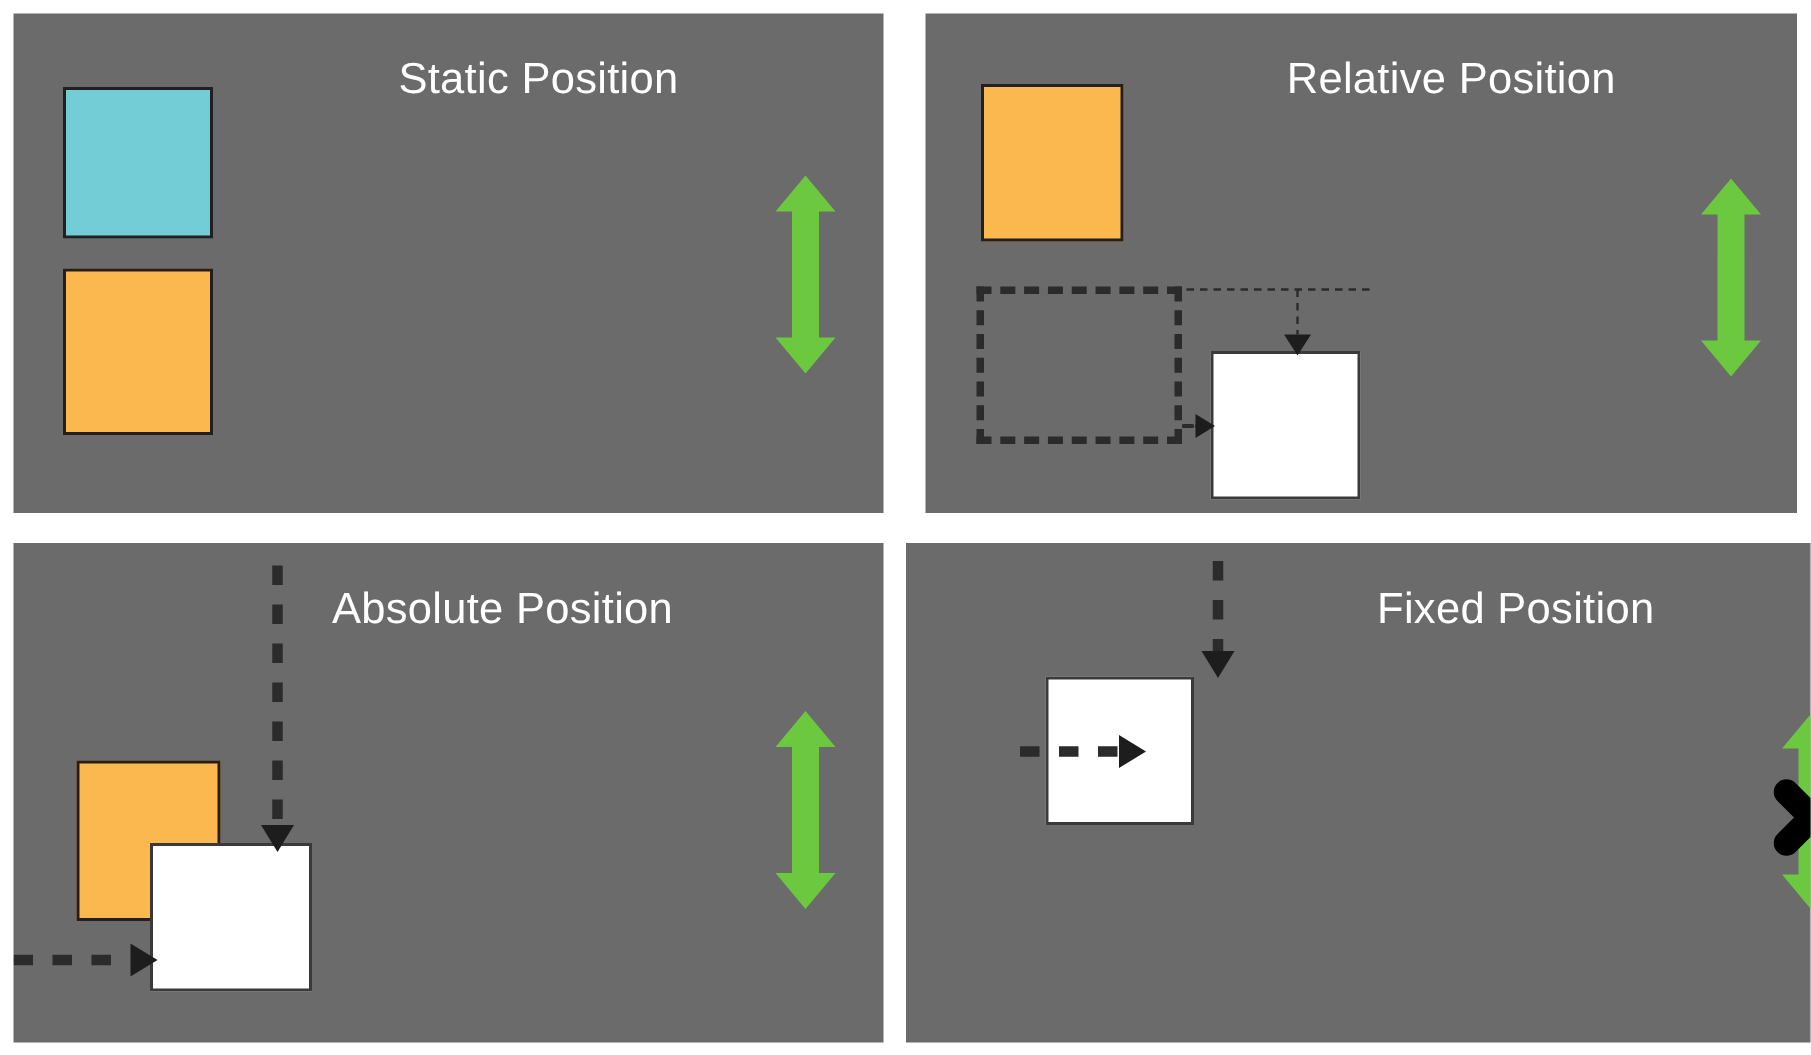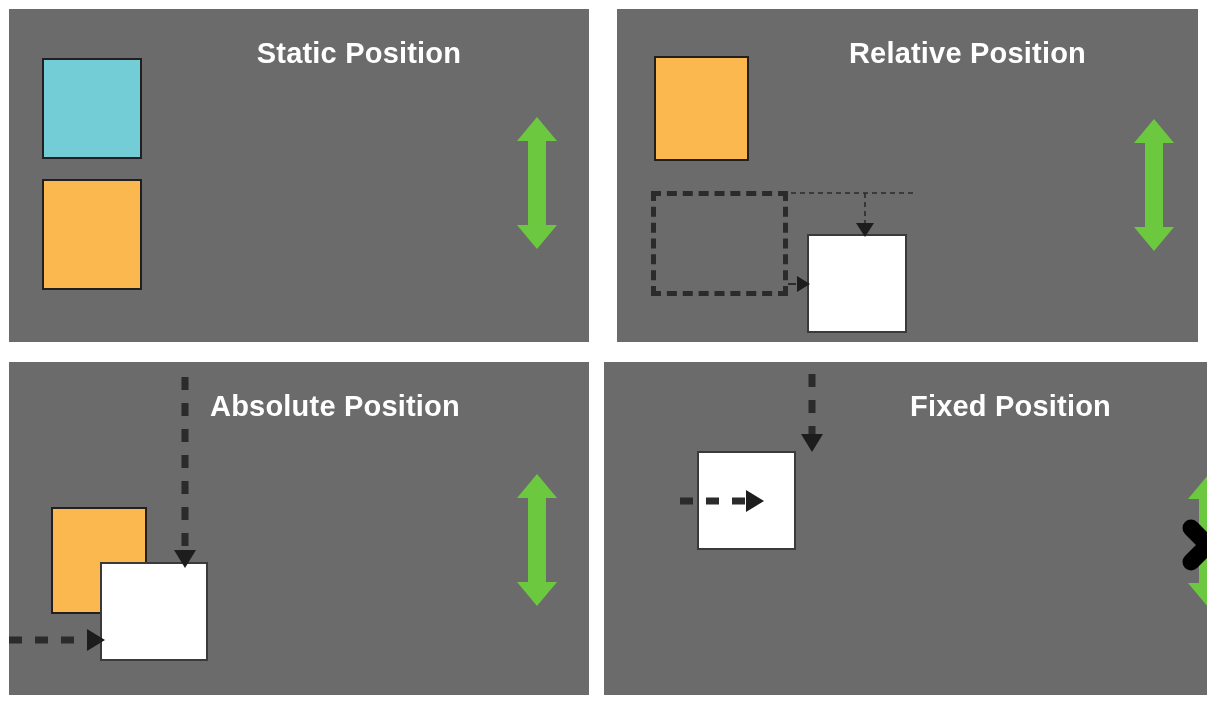--- a/index.html
+++ b/index.html
@@ -32,21 +32,21 @@
   .panel.p3 { left: 604px; top: 362px; width: 702px; height: 333px; padding-left: 11px; }
 
   .panel-title {
     position: absolute;
     top: 28px;
     left: 0;
     width: 100%;
     text-align: center;
     color: #ffffff;
     font-size: 29px;
-    font-weight: bold;
+    font-weight: normal;
     letter-spacing: 0.2px;
     font-family: "Liberation Sans", sans-serif;
     white-space: nowrap;
   }
   .panel.p0 .panel-title { padding-left: 120px; box-sizing: border-box; }
   .panel.p1 .panel-title { padding-left: 120px; box-sizing: border-box; }
   .panel.p2 .panel-title { padding-left: 72px; box-sizing: border-box; }
   .panel.p3 .panel-title { padding-left: 100px; box-sizing: border-box; }
 
   

